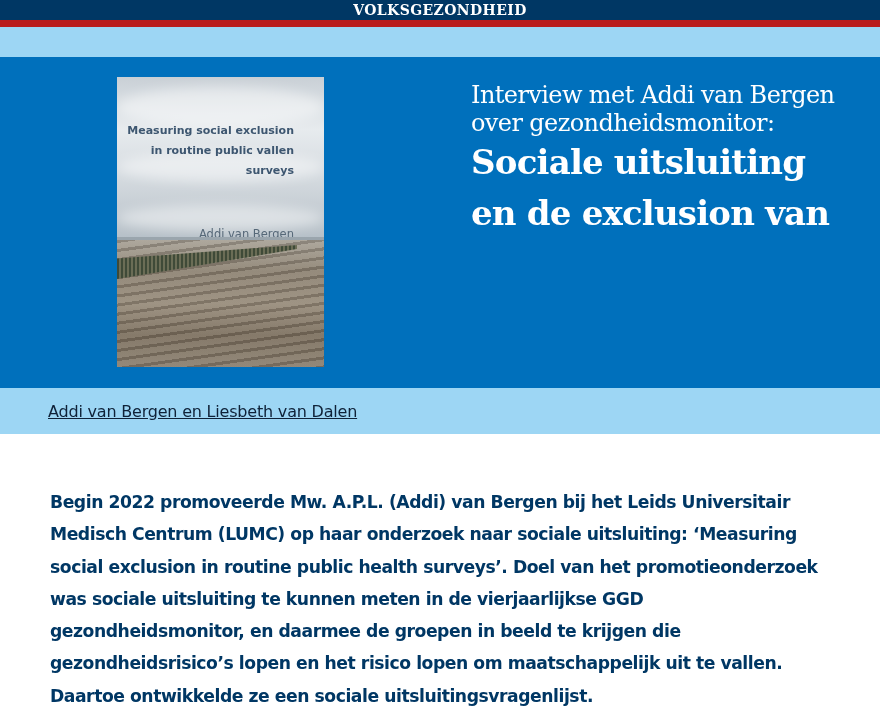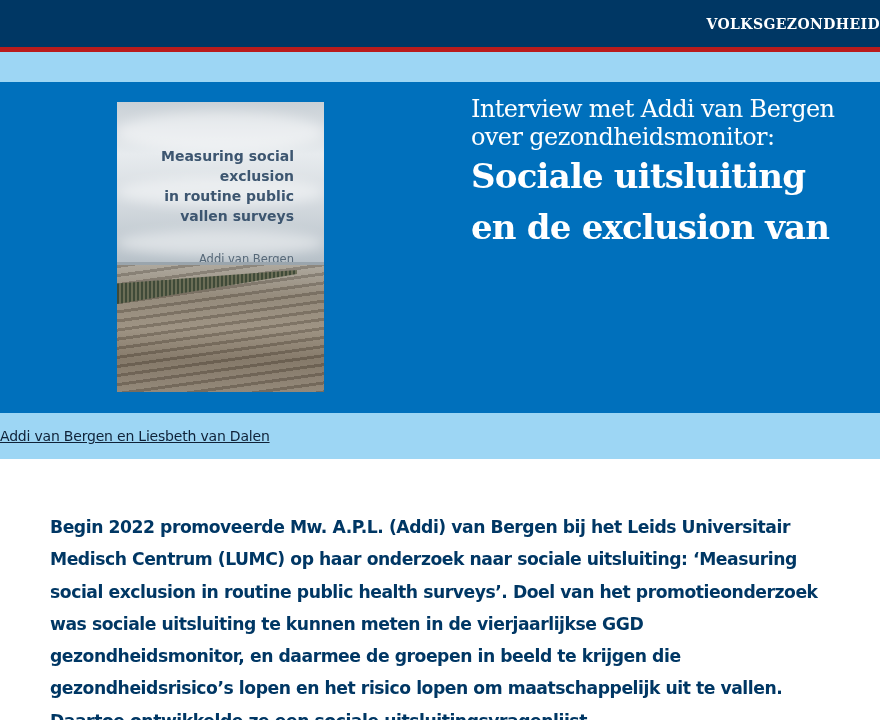--- a/index.html
+++ b/index.html
@@ -1,23 +1,23 @@
 <!DOCTYPE html>
 <html><head>
   <meta charset="utf-8">
   <style>
     * { margin: 0; padding: 0; box-sizing: border-box; }
     html, body { width: 880px; height: 720px; overflow: hidden; background: #ffffff; }
     body { font-family: "DejaVu Sans", sans-serif; }
 
     .topbar {
-      height: 52px;
+      height: 27px;
       background: #003764;
-      display: flex; align-items: center; justify-content: flex-end;
-      border-bottom: 5px solid #b91c1c;
+      display: flex; align-items: center; justify-content: center;
+      border-bottom: 7px solid #b91c1c;
     }
     .topbar .brand {
       font-family: "DejaVu Serif", serif;
       font-weight: bold;
       font-size: 14px;
       color: #ffffff;
       letter-spacing: 0.4px;
     }
 
     .lightstrip { height: 30px; background: #9dd6f4; }
@@ -39,21 +39,21 @@
       position: absolute; left: 0; right: 0;
       border-radius: 50%;
       background: rgba(255,255,255,0.45);
       filter: blur(6px);
     }
     .book .book-title {
       position: absolute; right: 30px; top: 44px;
       text-align: right;
       font-family: "DejaVu Sans", sans-serif;
       font-weight: bold;
-      font-size: 14px;
+      font-size: 11px;
       line-height: 20px;
       color: #3d5670;
     }
     .book .book-author {
       position: absolute; right: 30px; top: 114px;
       font-family: "DejaVu Sans", sans-serif;
       font-size: 11.5px;
       color: #566878;
       margin-top: 36px;
     }
@@ -68,21 +68,21 @@
       background: #9aa5ad;
     }
     .book .poles {
       position: absolute; left: 0; top: 168px;
       width: 180px; height: 34px;
       background: repeating-linear-gradient(90deg, #3f4a38 0px, #3f4a38 2px, #6b6d56 2px, #6b6d56 4px);
       clip-path: polygon(0 40%, 100% 0, 100% 12%, 0 100%);
     }
 
     .hero-text {
-      position: absolute; left: 471px; top: 13px; width: 390px;
+      position: absolute; left: 471px; top: 24px; width: 390px;
       color: #ffffff;
     }
     .hero-text .kicker {
       font-family: "DejaVu Serif", serif;
       font-weight: normal;
       font-size: 24px;
       line-height: 28px;
       letter-spacing: -0.6px;
     }
     .hero-text .headline {
@@ -93,24 +93,25 @@
       letter-spacing: -0.8px;
     }
 
     .caption-bar {
       height: 46px;
       background: #9dd6f4;
       display: flex; align-items: center;
     }
     .caption-bar a {
       font-family: "DejaVu Sans", sans-serif;
-      font-size: 14px;
+      font-size: 16px;
       color: #0f2238;
       text-decoration: underline;
       letter-spacing: -0.2px;
+      padding-left: 48px;
     }
 
     .content {
       padding: 52px 50px 0 50px;
     }
     .content .intro {
       font-family: "DejaVu Sans", sans-serif;
       font-weight: bold;
       font-size: 17.2px;
       line-height: 32.3px;

